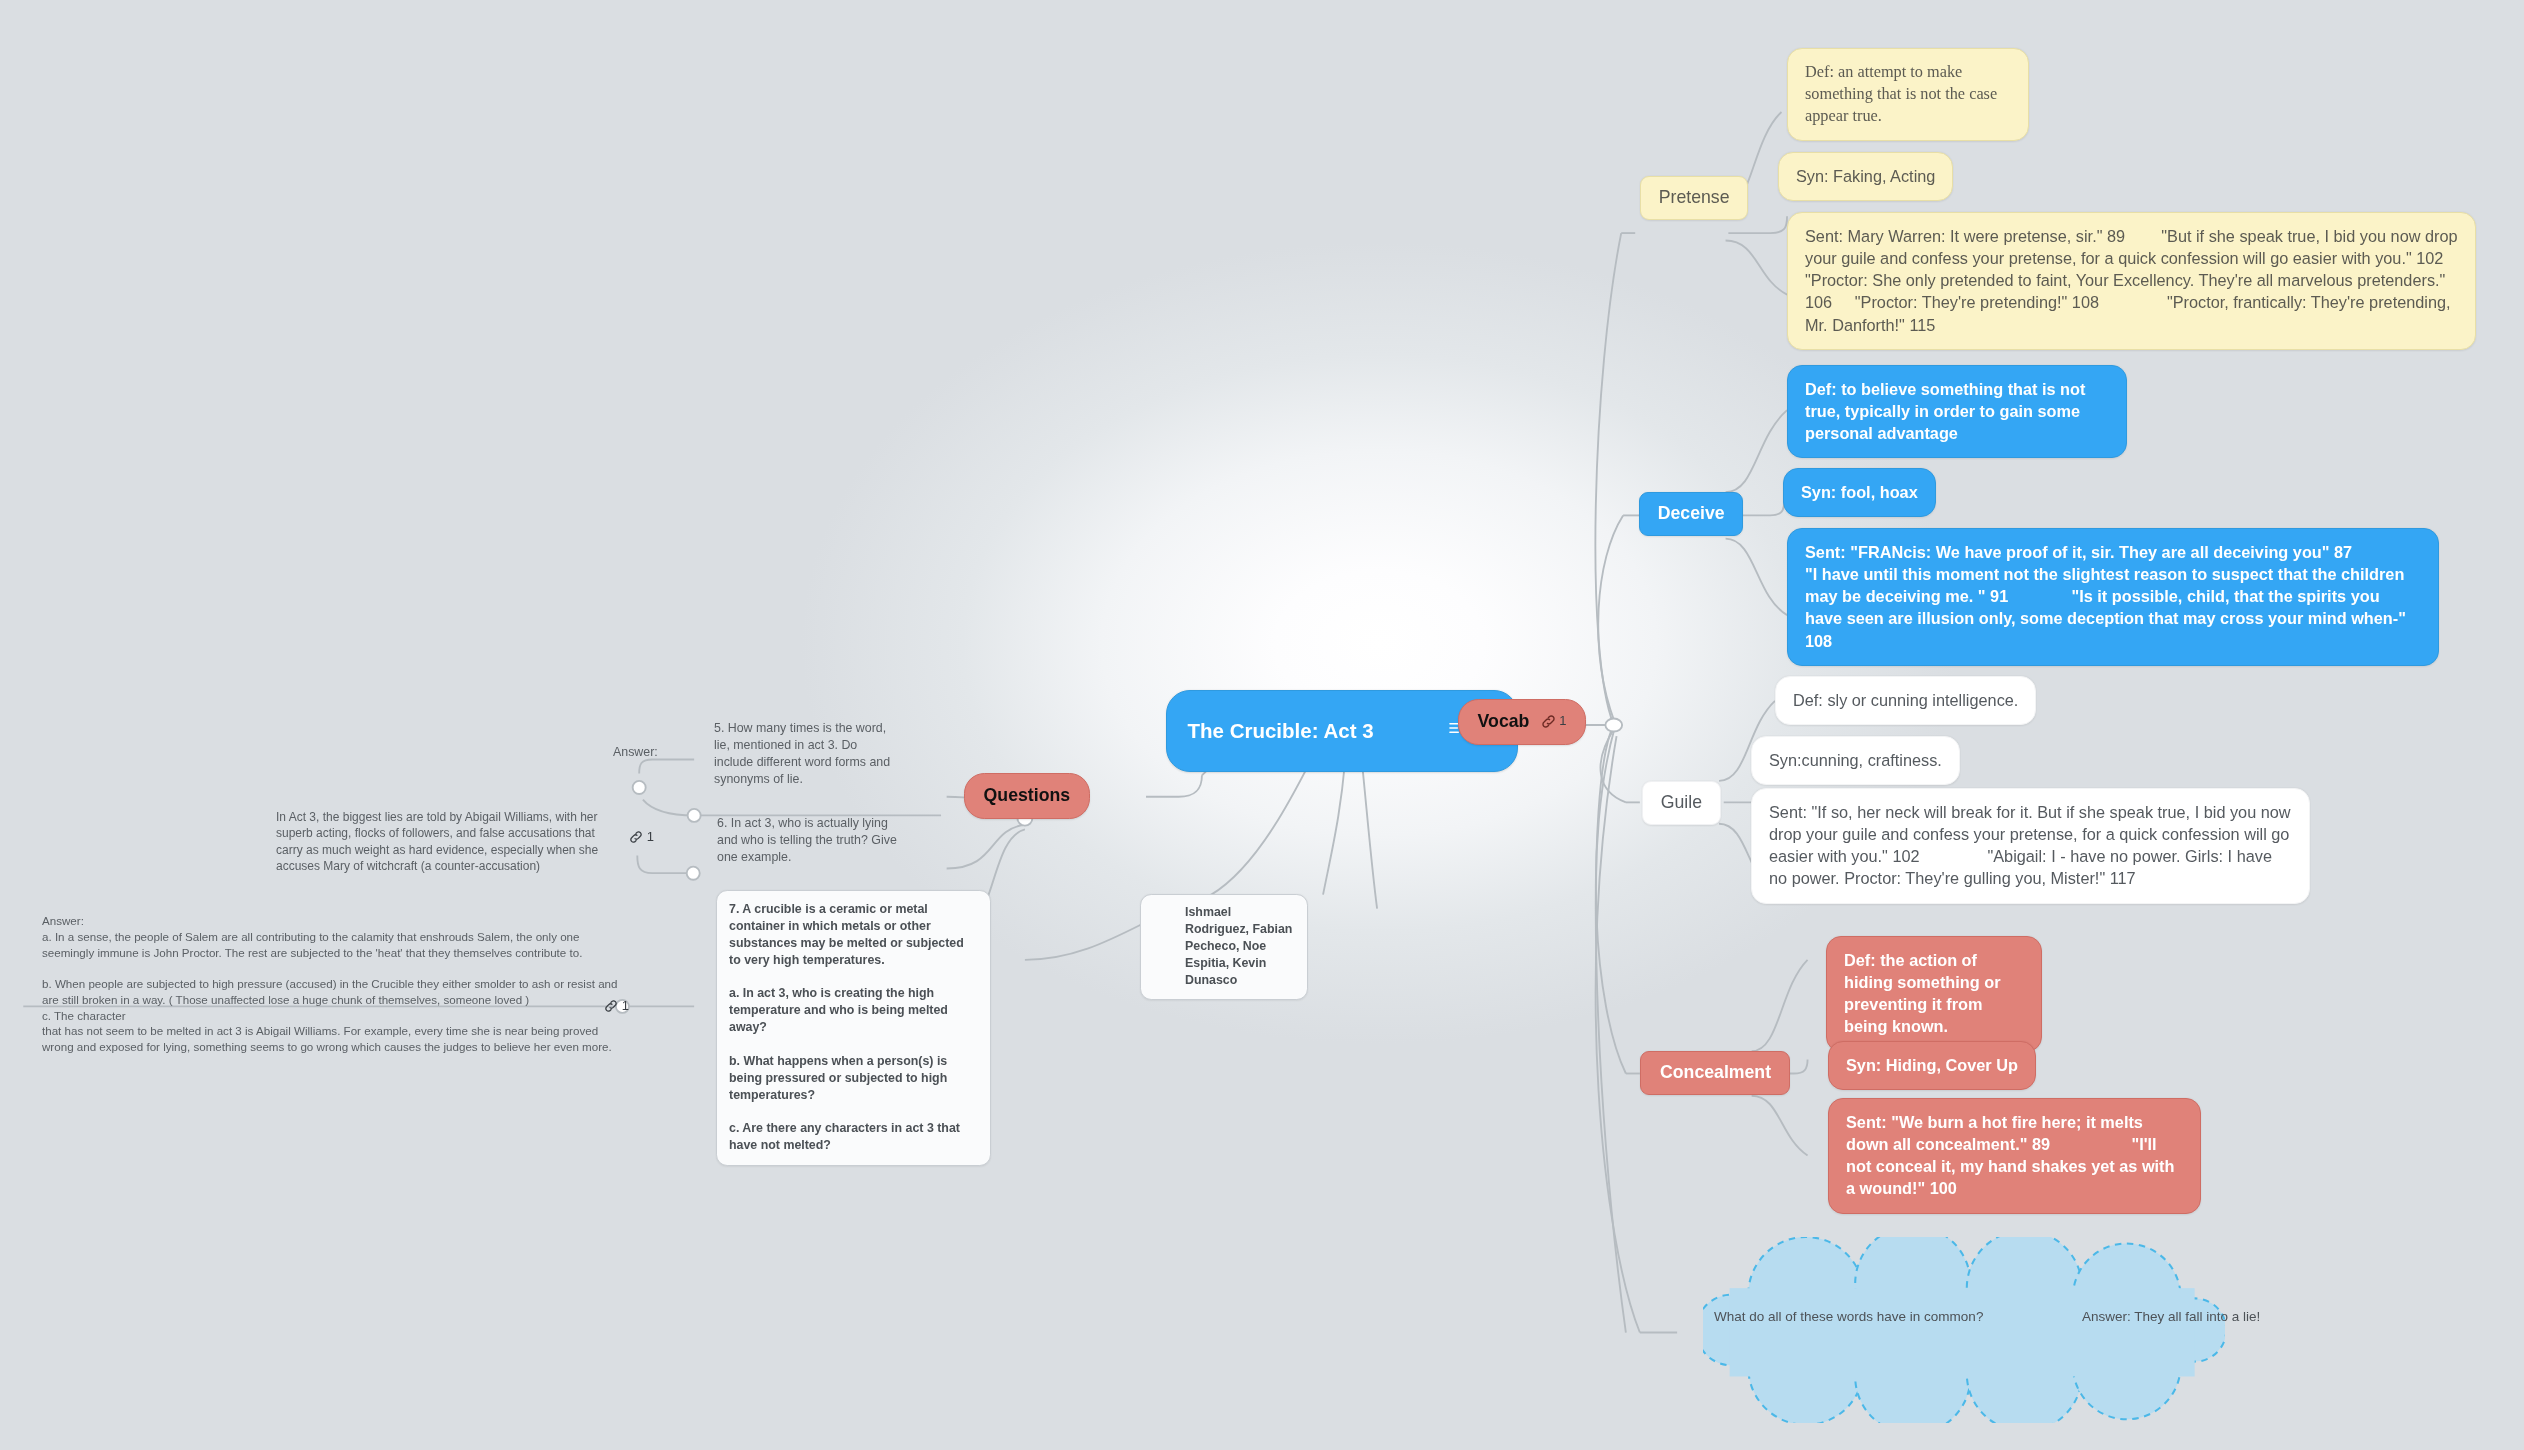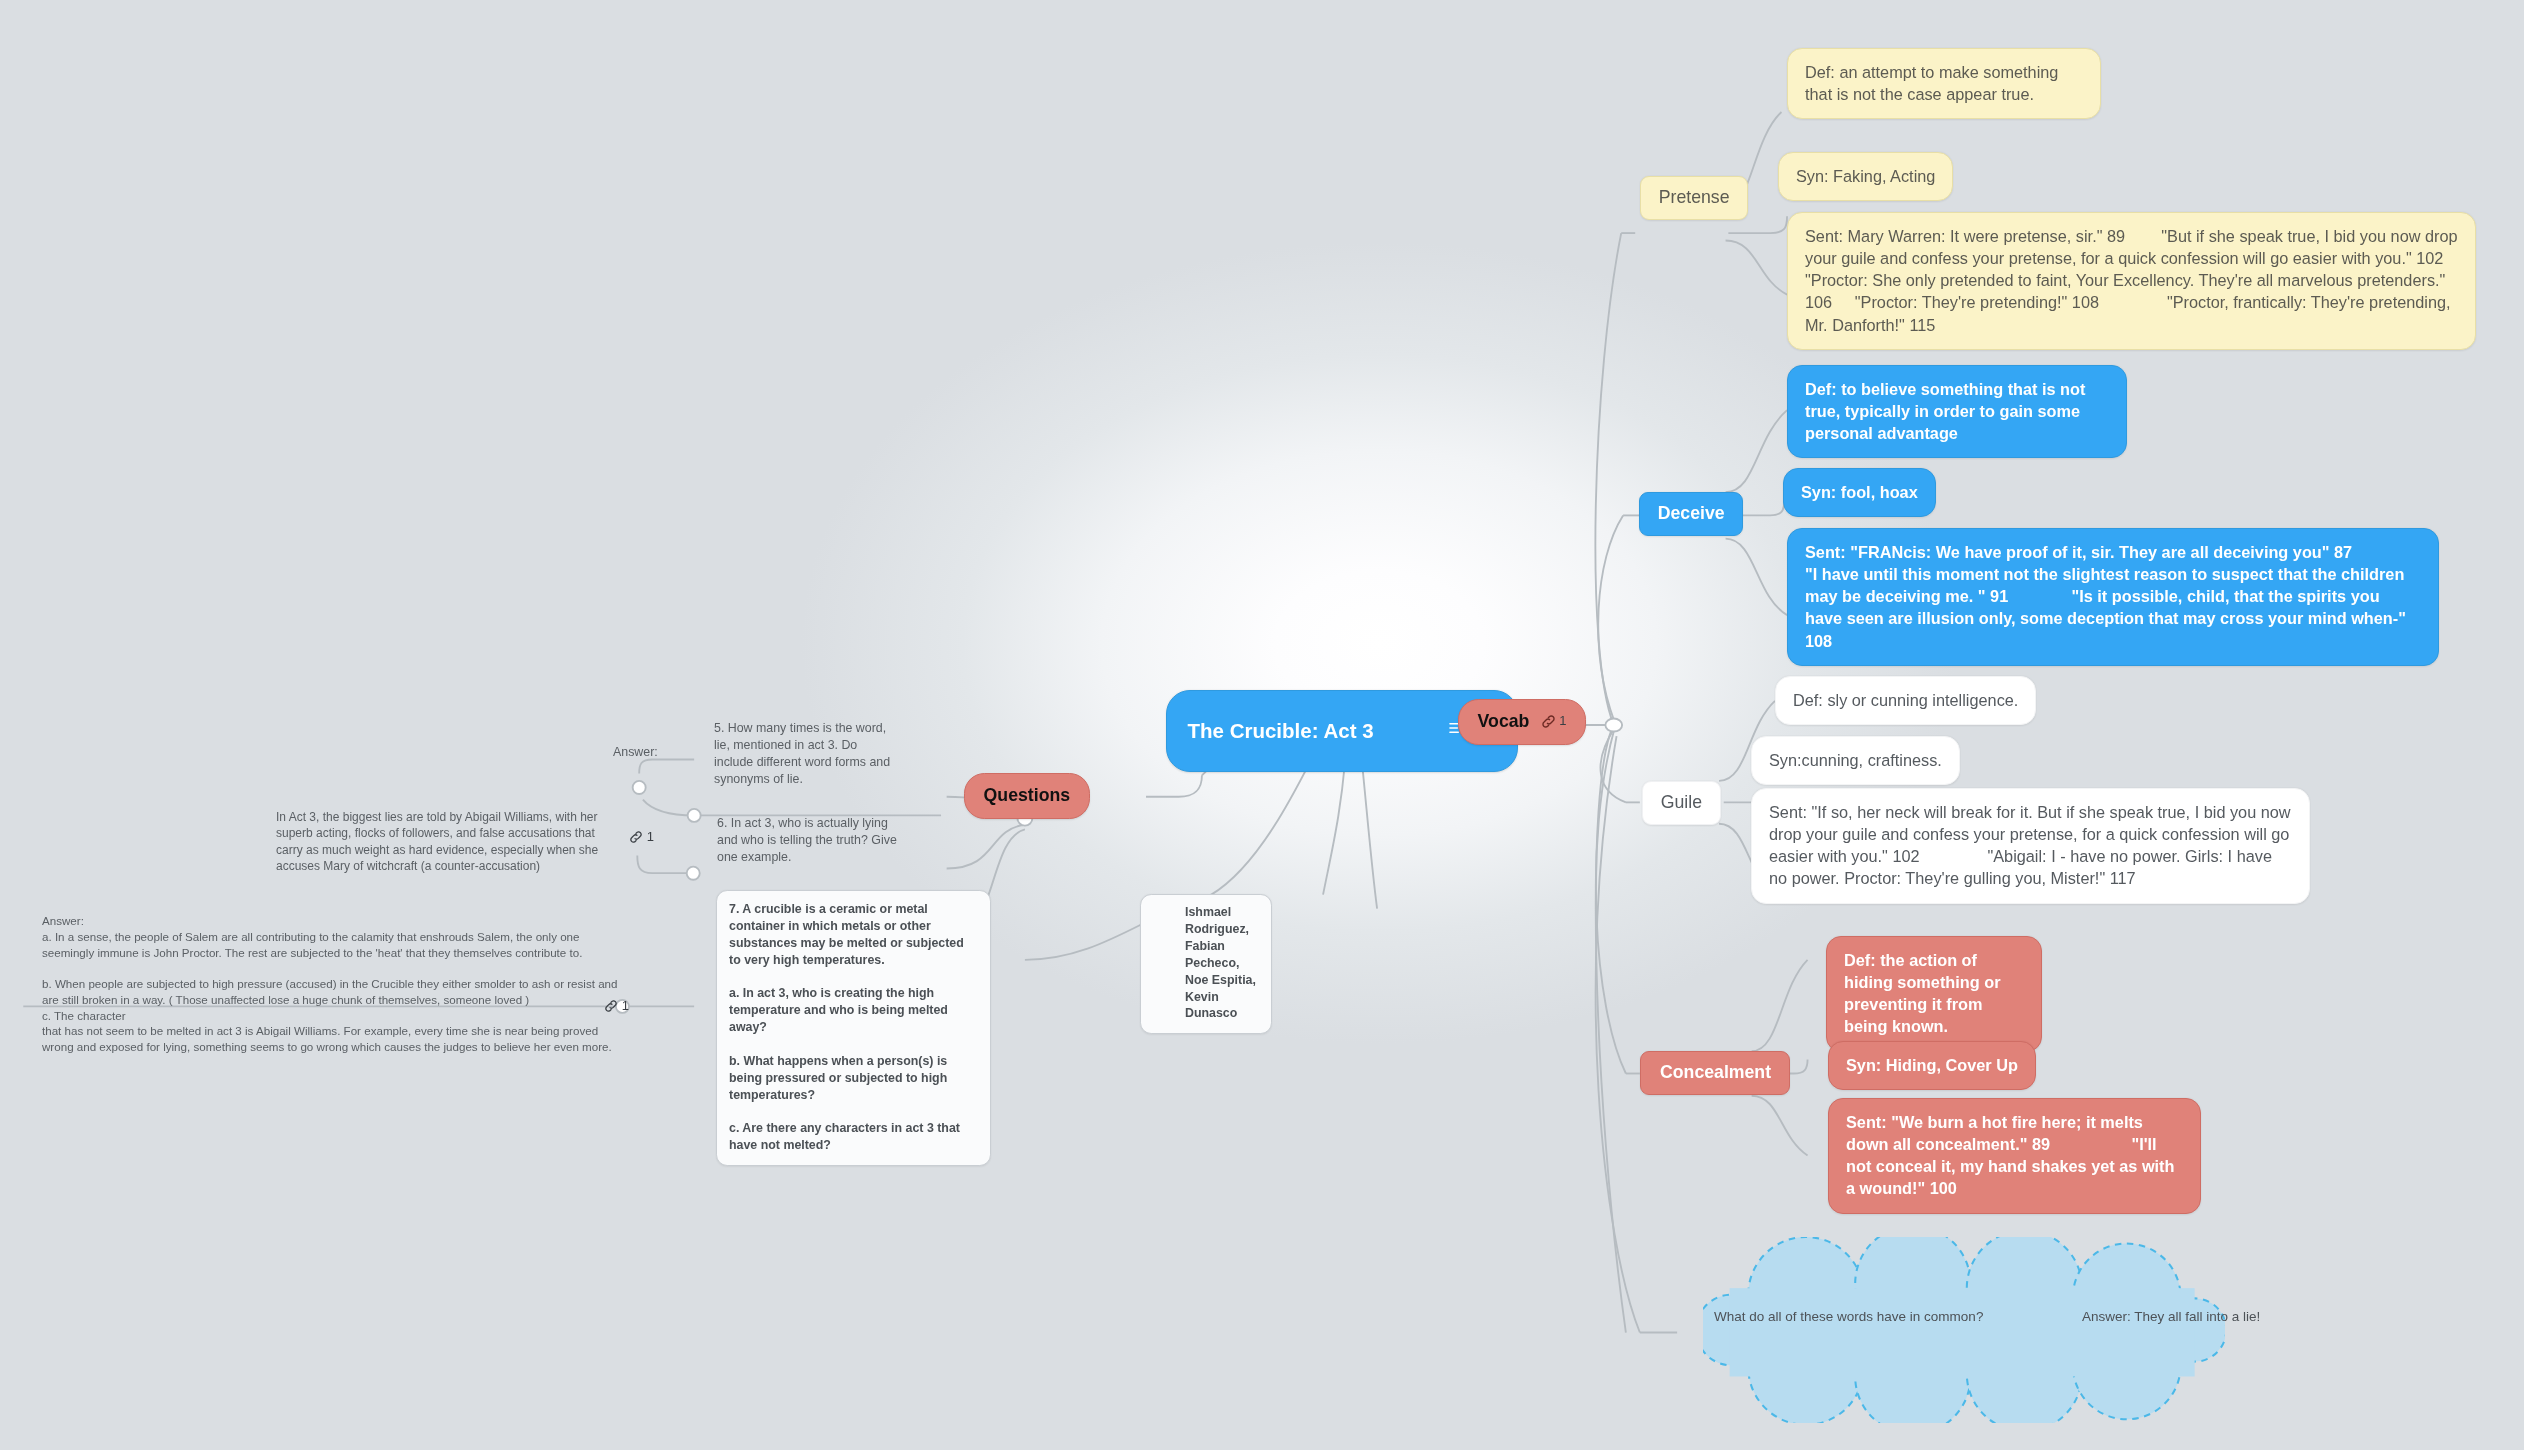--- a/index.html
+++ b/index.html
@@ -268,24 +268,24 @@
 b. When people are subjected to high pressure (accused) in the Crucible they either smolder to ash or resist and are still broken in a way. ( Those unaffected lose a huge chunk of themselves, someone loved )                                c. The character
 that has not seem to be melted in act 3 is Abigail Williams. For example, every time she is near being proved wrong and exposed for lying, something seems to go wrong which causes the judges to believe her even more.</div>
   <div class="node linkbadge" style="left:604px; top:997px;">
     <svg width="14" height="14" viewBox="0 0 16 16" fill="none" stroke="#3a3f44" stroke-width="1.5">
       <path d="M6.4 9.6a3 3 0 0 0 4.2 0l2.1-2.1a3 3 0 1 0-4.2-4.2l-1 1"></path>
       <path d="M9.6 6.4a3 3 0 0 0-4.2 0l-2.1 2.1a3 3 0 1 0 4.2 4.2l1-1"></path>
     </svg>
     <span>1</span>
   </div>
 
-  <div class="node boxed-names" style="left:1140px; top:894px; width:132px;padding-left:44px;">Ishmael Rodriguez, Fabian Pecheco, Noe Espitia, Kevin Dunasco</div>
+  <div class="node boxed-names" style="left:1140px; top:894px; width:168px;padding-left:44px;">Ishmael Rodriguez, Fabian Pecheco, Noe Espitia, Kevin Dunasco</div>
 
   <div class="node word word-yellow" style="left:1640px; top:176px;">Pretense</div>
-  <div class="node card card-yellow" style="left:1787px; top:48px; width:314px;">Def: an attempt to make something that is not the case appear true.</div>
+  <div class="node card card-yellow" style="left:1787px; top:48px; width:242px;font-family:Liberation Serif, serif;">Def: an attempt to make something that is not the case appear true.</div>
   <div class="node card card-yellow" style="left:1778px; top:152px;">Syn: Faking, Acting</div>
   <div class="node card card-yellow" style="left:1787px; top:212px; width:689px;">Sent: Mary Warren: It were pretense, sir." 89        "But if she speak true, I bid you now drop your guile and confess your pretense, for a quick confession will go easier with you." 102               "Proctor: She only pretended to faint, Your Excellency. They're all marvelous pretenders." 106     "Proctor: They're pretending!" 108               "Proctor, frantically: They're pretending, Mr. Danforth!" 115</div>
 
   <div class="node word word-blue" style="left:1639px; top:492px;">Deceive</div>
   <div class="node card card-blue" style="left:1787px; top:365px; width:340px;">Def: to believe something that is not true, typically in order to gain some personal advantage</div>
   <div class="node card card-blue" style="left:1783px; top:468px;">Syn: fool, hoax</div>
   <div class="node card card-blue" style="left:1787px; top:528px; width:652px;">Sent: "FRANcis: We have proof of it, sir. They are all deceiving you" 87               "I have until this moment not the slightest reason to suspect that the children may be deceiving me. " 91              "Is it possible, child, that the spirits you have seen are illusion only, some deception that may cross your mind when-" 108</div>
 
   <div class="node word word-white" style="left:1642px; top:781px;">Guile</div>
   <div class="node card card-white" style="left:1775px; top:676px;">Def: sly or cunning intelligence.</div>

